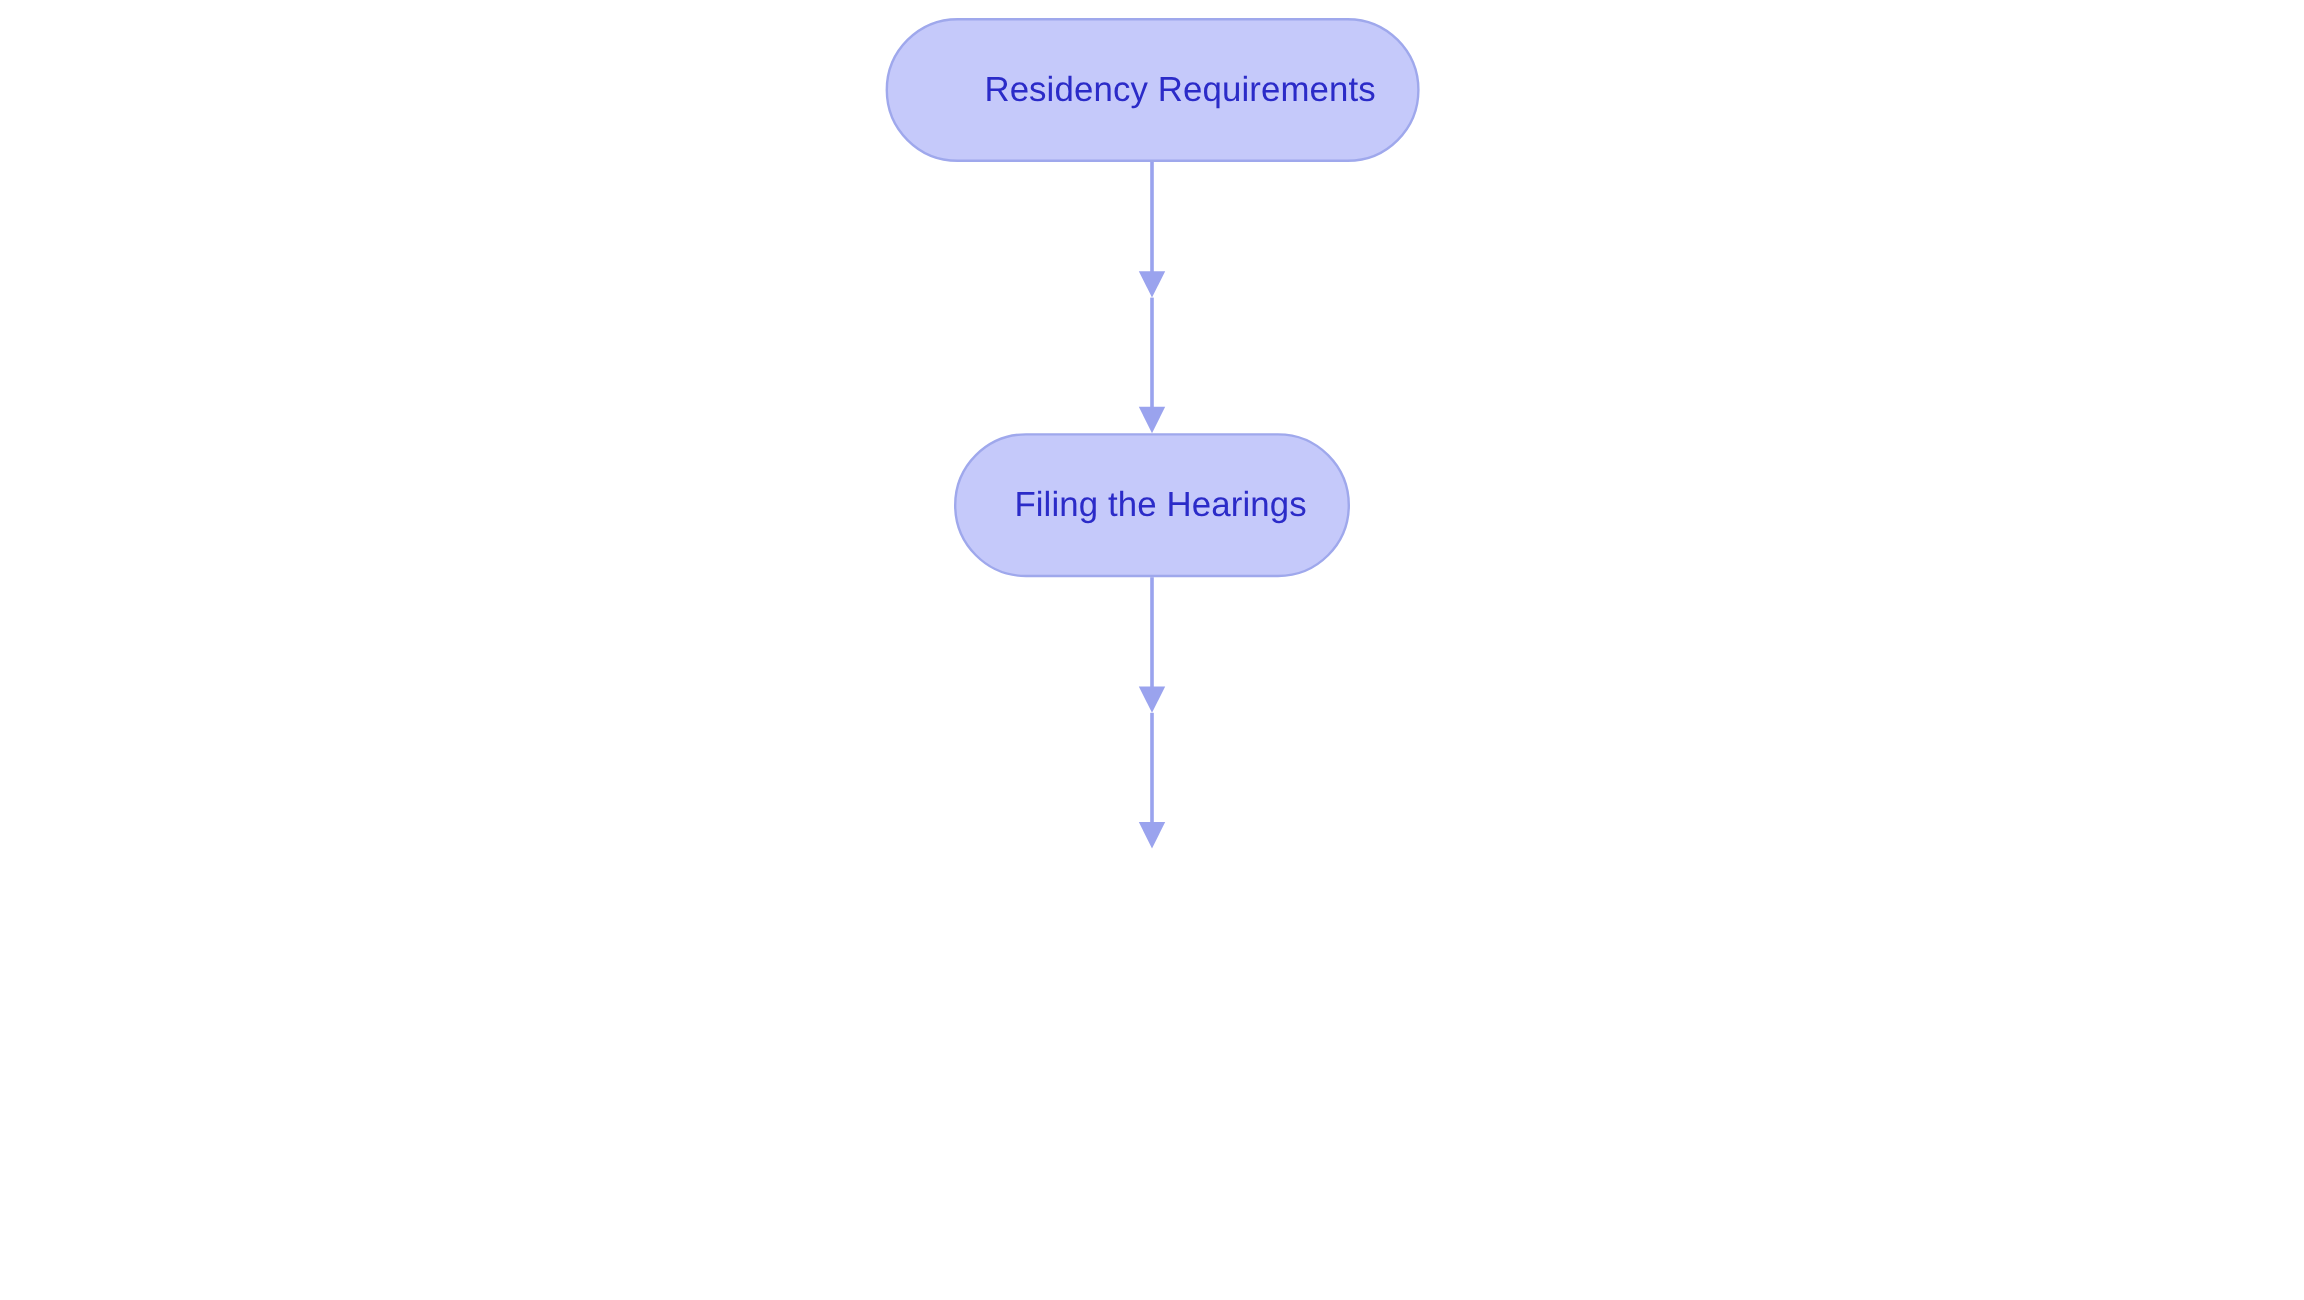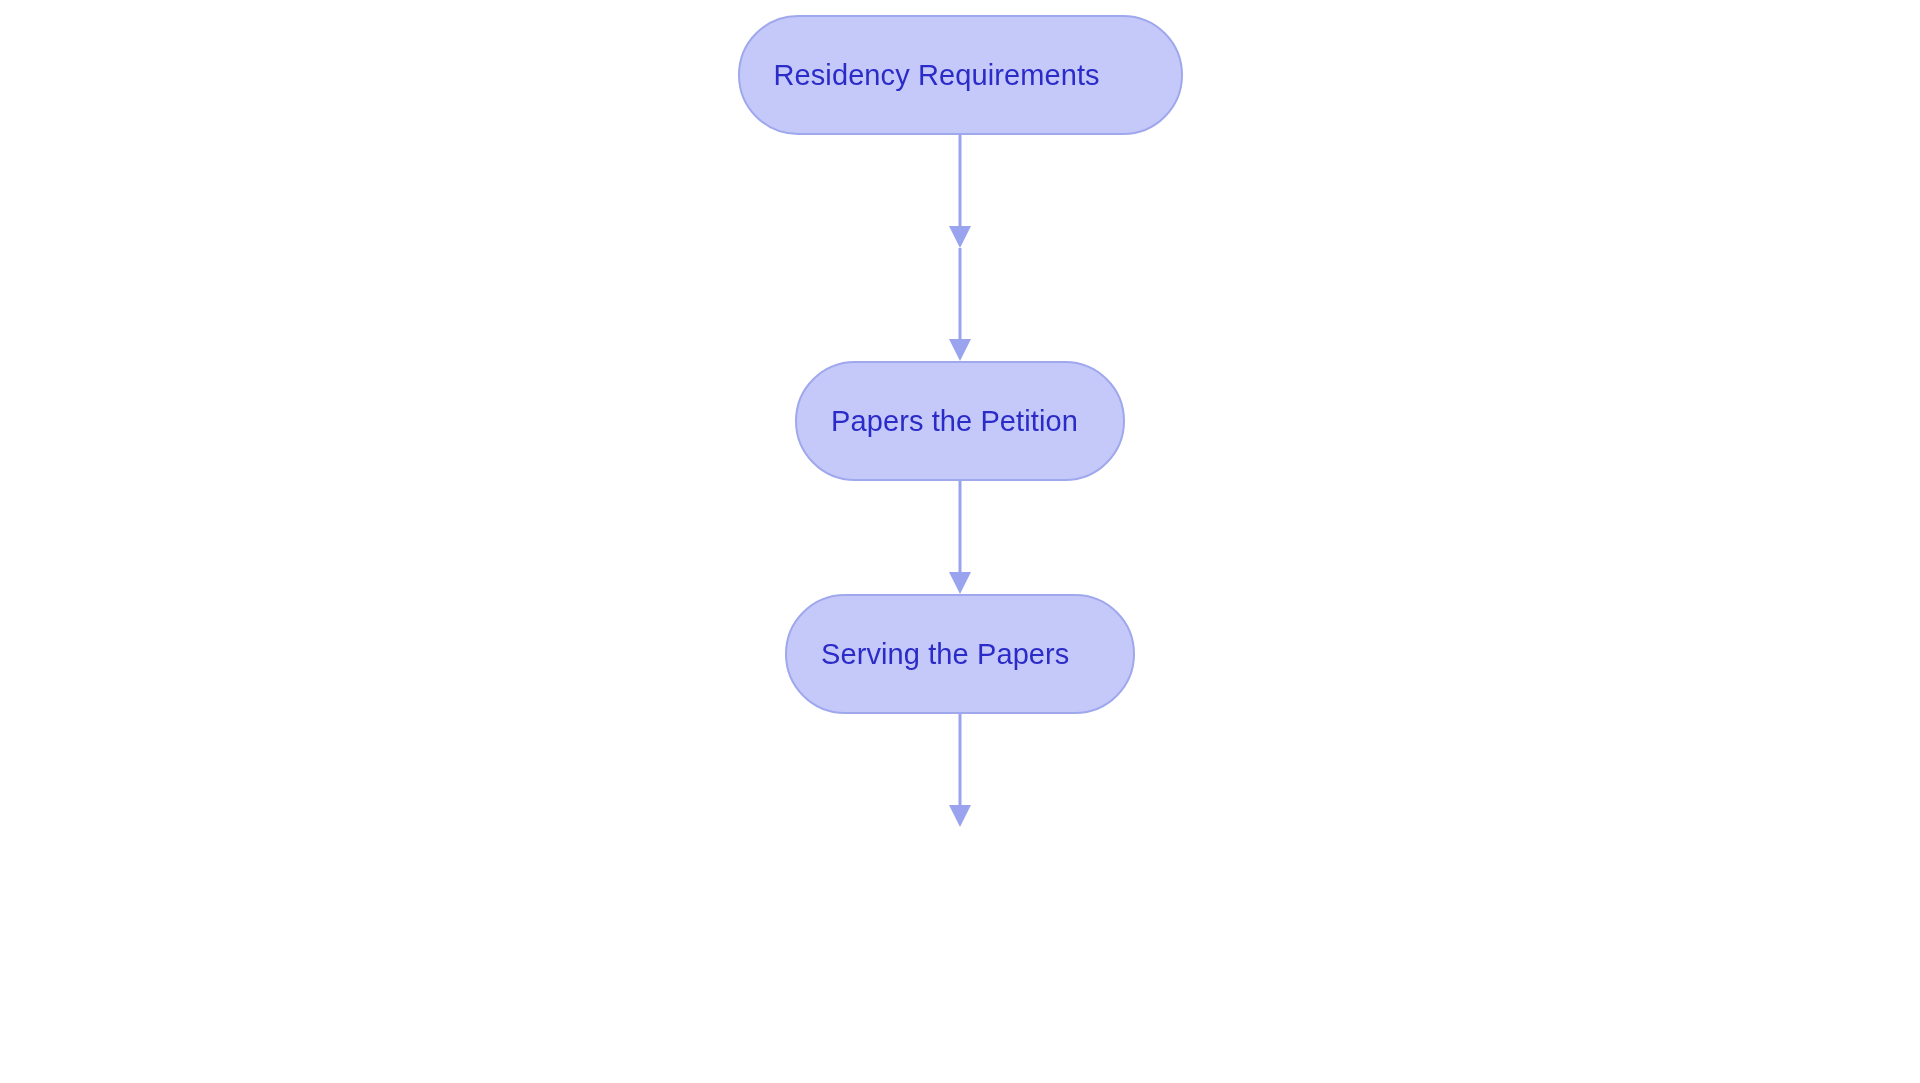--- a/index.html
+++ b/index.html
@@ -34,21 +34,21 @@
   }
 
   .node {
     box-sizing: border-box;
     height: 120px;
     border: 2px solid #9fa8ec;
     background: #c5c9fa;
     border-radius: 60px;
     display: flex;
     align-items: center;
-    justify-content: flex-start;
+    justify-content: flex-end;
     padding: 0 34px;
     flex: 0 0 auto;
   }
 
   .node-label {
     color: #2b2bc8;
     font-size: 29px;
     font-family: "Liberation Sans", sans-serif;
     font-weight: 400;
     letter-spacing: 0.1px;
@@ -110,31 +110,28 @@
       <div class="conn-head"></div>
     </div>
 
 
     <div class="connector">
       <div class="conn-line"></div>
       <div class="conn-head"></div>
     </div>
 
     <div class="node node-w-2">
-      <span class="node-label">Papers the Petition</span>
+      <span class="node-label">Filing the Hearings</span>
     </div>
 
     <div class="connector">
       <div class="conn-line"></div>
       <div class="conn-head"></div>
     </div>
 
-    <div class="node node-w-3">
-      <span class="node-label">Serving the Papers</span>
-    </div>
 
     <div class="connector">
       <div class="conn-line"></div>
       <div class="conn-head"></div>
     </div>
 
 
   </div>
 </div>
 

